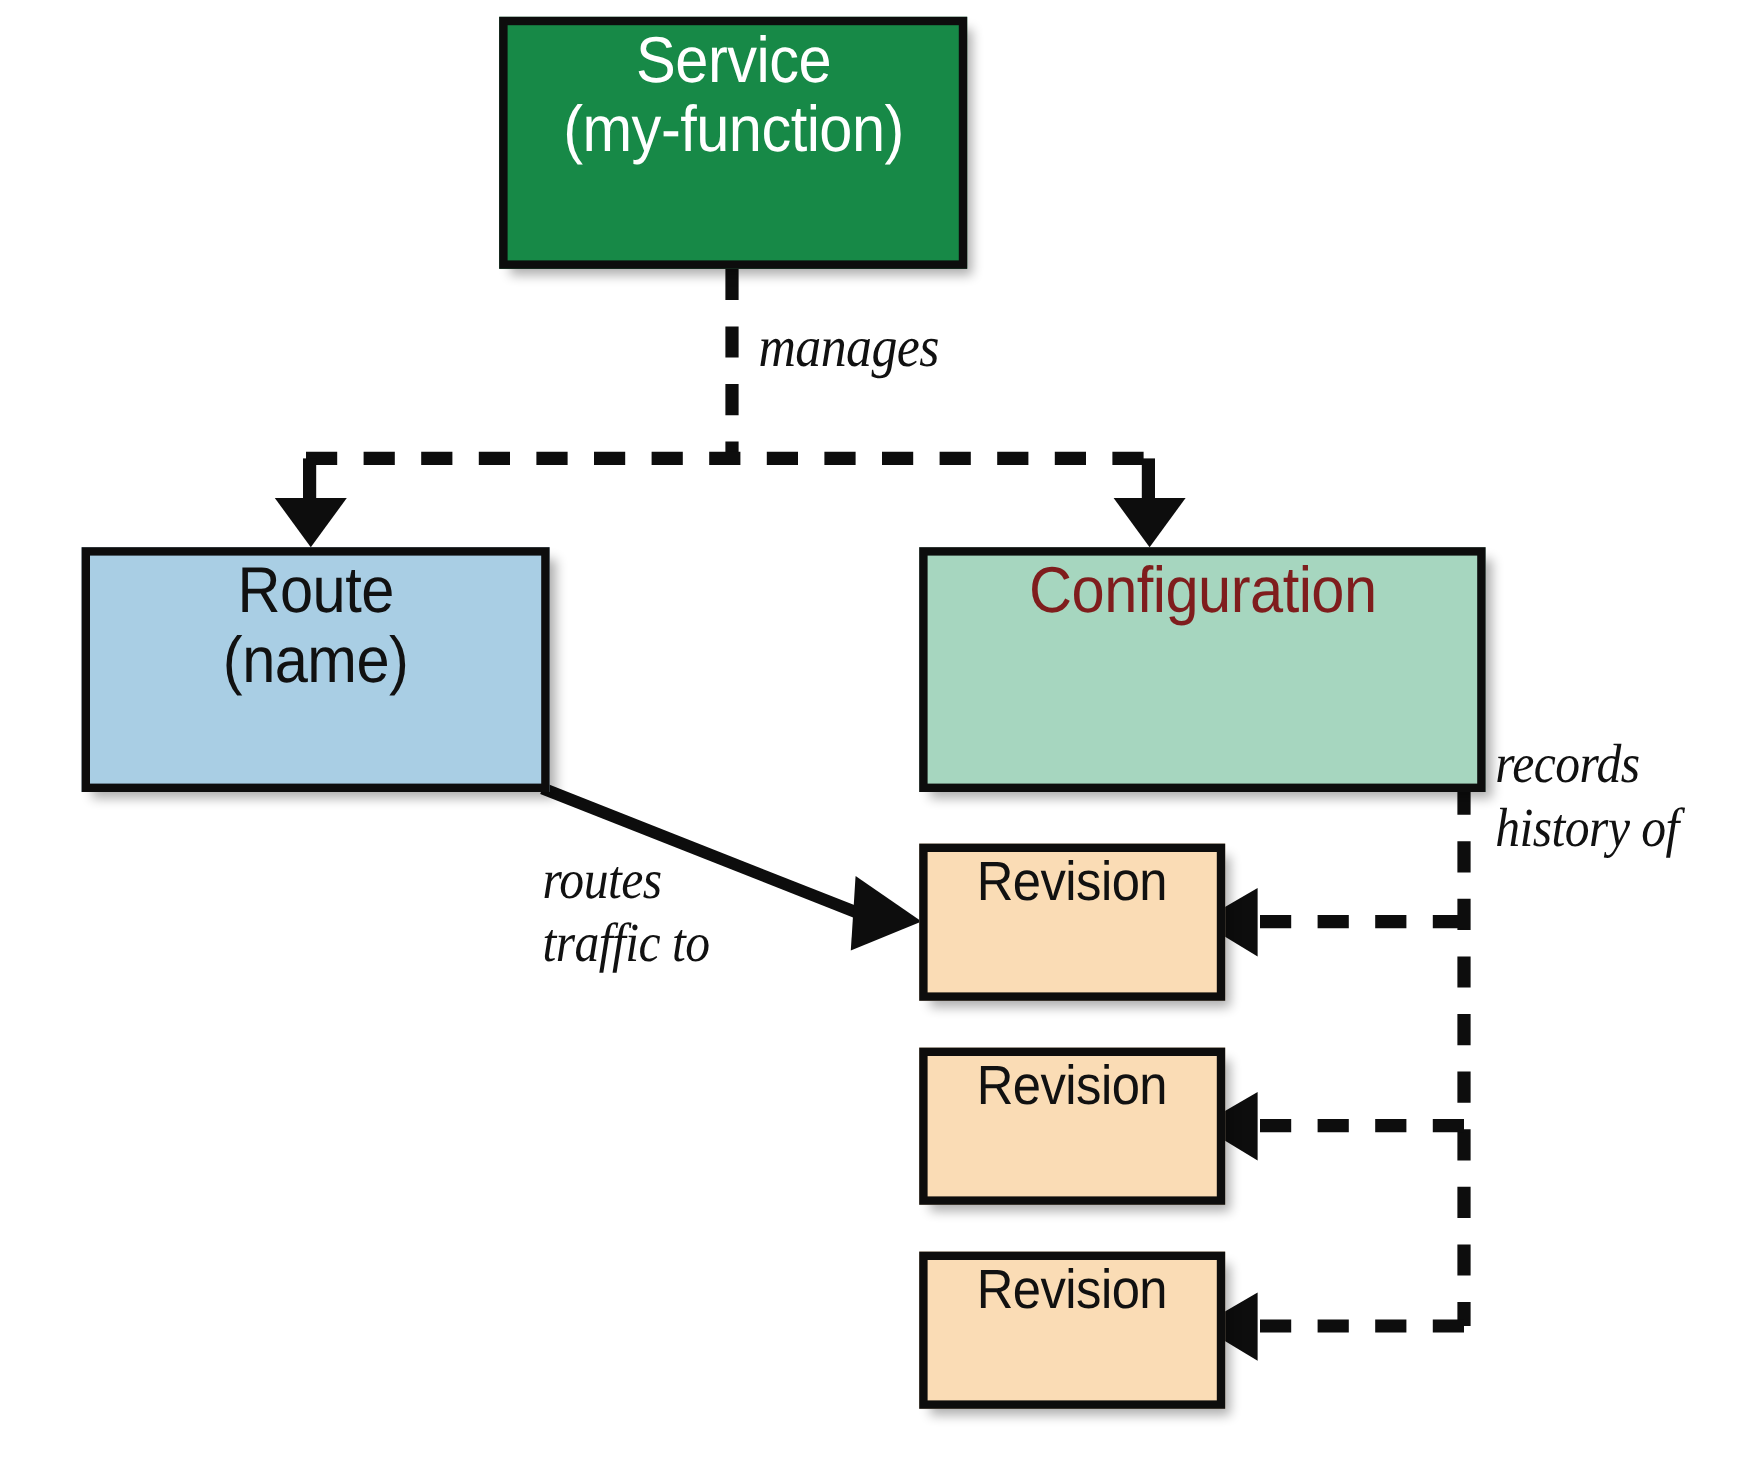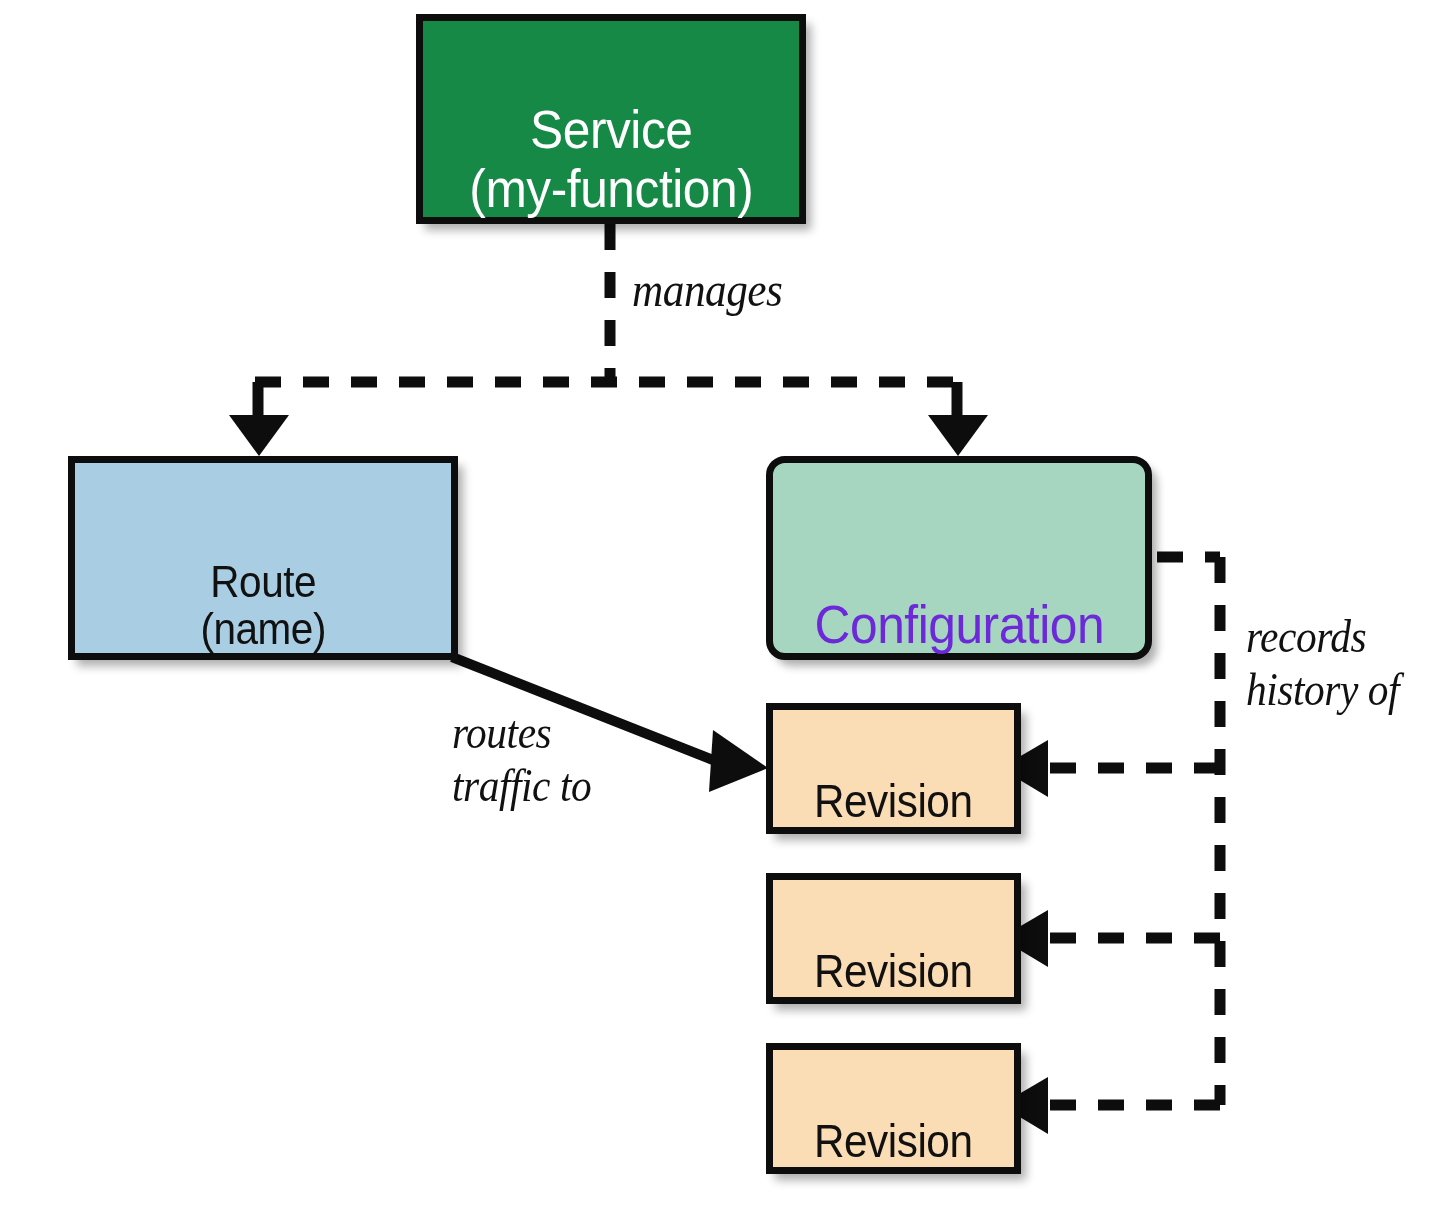--- a/index.html
+++ b/index.html
@@ -22,21 +22,21 @@
     left: 0;
     top: 0;
     width: 1452px;
     height: 1220px;
   }
   .node {
     position: absolute;
     box-sizing: border-box;
     border: 7px solid #0d0d0d;
     display: flex;
-    align-items: flex-end;
+    align-items: flex-start;
     justify-content: center;
     text-align: center;
     line-height: 1.08;
     letter-spacing: -0.5px;
     box-shadow: 7px 8px 9px -2px rgba(0,0,0,0.32);
     z-index: 3;
   }
   .node-label {
     display: block;
     white-space: pre-line;
@@ -53,31 +53,30 @@
     color: #ffffff;
     font-size: 54px;
   }
   #node-route {
     left: 68px;
     top: 456px;
     width: 390px;
     height: 204px;
     background: #a9cee4;
     color: #111111;
-    font-size: 44px;
+    font-size: 54px;
   }
   #node-configuration {
     left: 766px;
     top: 456px;
-    width: 386px;
+    width: 472px;
     height: 204px;
     background: #a6d6bf;
-    color: #6d28d9;
+    color: #7f1d1d;
     font-size: 54px;
-    border-radius: 19px;
   }
   .node-revision {
     left: 766px;
     width: 255px;
     height: 131px;
     background: #fadcb5;
     color: #111111;
     font-size: 46px;
   }
   #node-revision-0 { top: 703px; }

